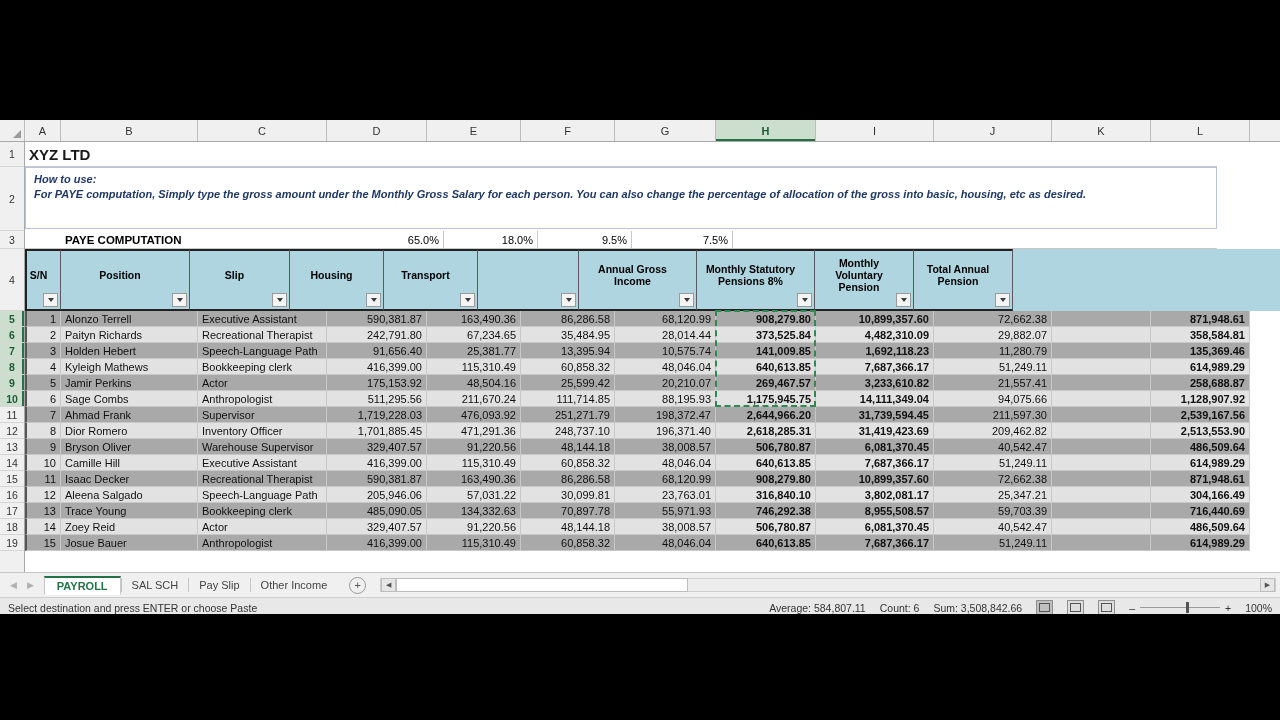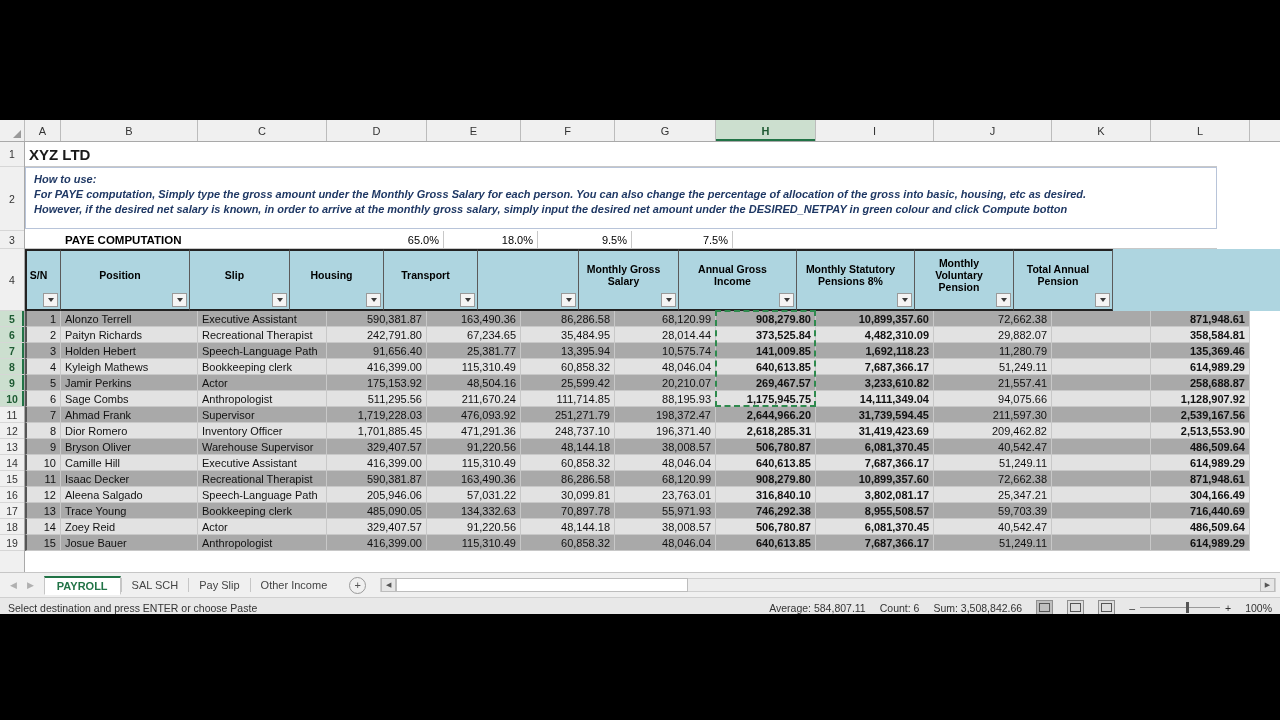--- a/index.html
+++ b/index.html
@@ -150,21 +150,20 @@
       <div class="sheetarea">
 
         <div class="row r1">
           <div class="cell title-cell" style="width:1192px;border-bottom:1px solid #c8c8c8;">XYZ LTD</div>
         </div>
 
         <div class="row r2">
           <div class="howto">
             <div>How to use:</div>
             <div>For PAYE computation, Simply type the gross amount under the Monthly Gross Salary for each person. You can also change the percentage of allocation of the gross into basic, housing, etc as desired.</div>
-            <div>However, if the desired net salary is known, in order to arrive at the monthly gross salary, simply input the desired net amount under the DESIRED_NETPAY in green colour and click Compute botton</div>
           </div>
         </div>
 
         <div class="row r3">
           <div class="cell bold" style="width:36px;border-right:none;font-size:11.5px;"></div>
           <div class="cell bold" style="width:283px;border-right:none;font-size:11.5px;">PAYE COMPUTATION</div>
           <div class="cell num" style="width:100px;">65.0%</div>
           <div class="cell num" style="width:94px;">18.0%</div>
           <div class="cell num" style="width:94px;">9.5%</div>
           <div class="cell num" style="width:101px;">7.5%</div>
@@ -196,26 +195,20 @@
                 <i></i>
               </span>
             </div>
             <div class="hcell" style="width: 94px;">
               <span>Transport</span>
               <span class="filt">
                 <i></i>
               </span>
             </div>
             <div class="hcell" style="width: 101px;">
-              <span class="filt">
-                <i></i>
-              </span>
-            </div>
-            <div class="hcell" style="width: 100px;">
-              <span>Monthly Gross Salary</span>
               <span class="filt">
                 <i></i>
               </span>
             </div>
             <div class="hcell" style="width: 118px;">
               <span>Annual Gross Income</span>
               <span class="filt">
                 <i></i>
               </span>
             </div>

